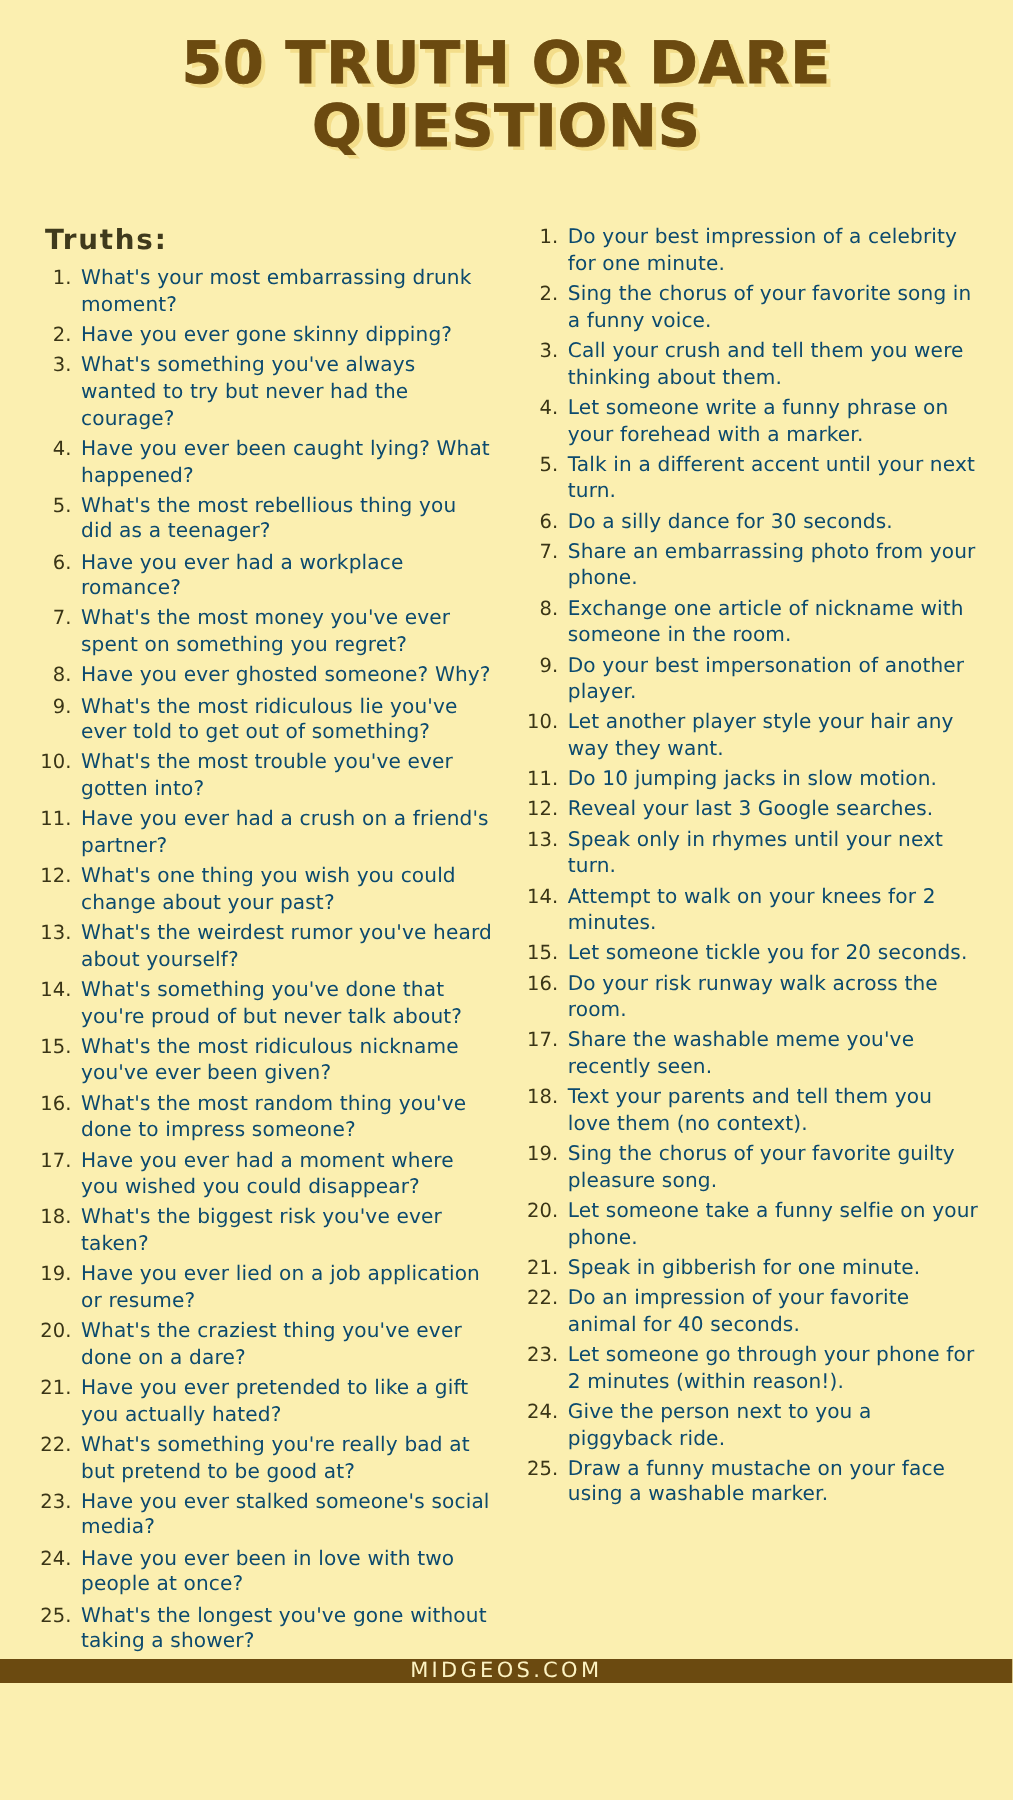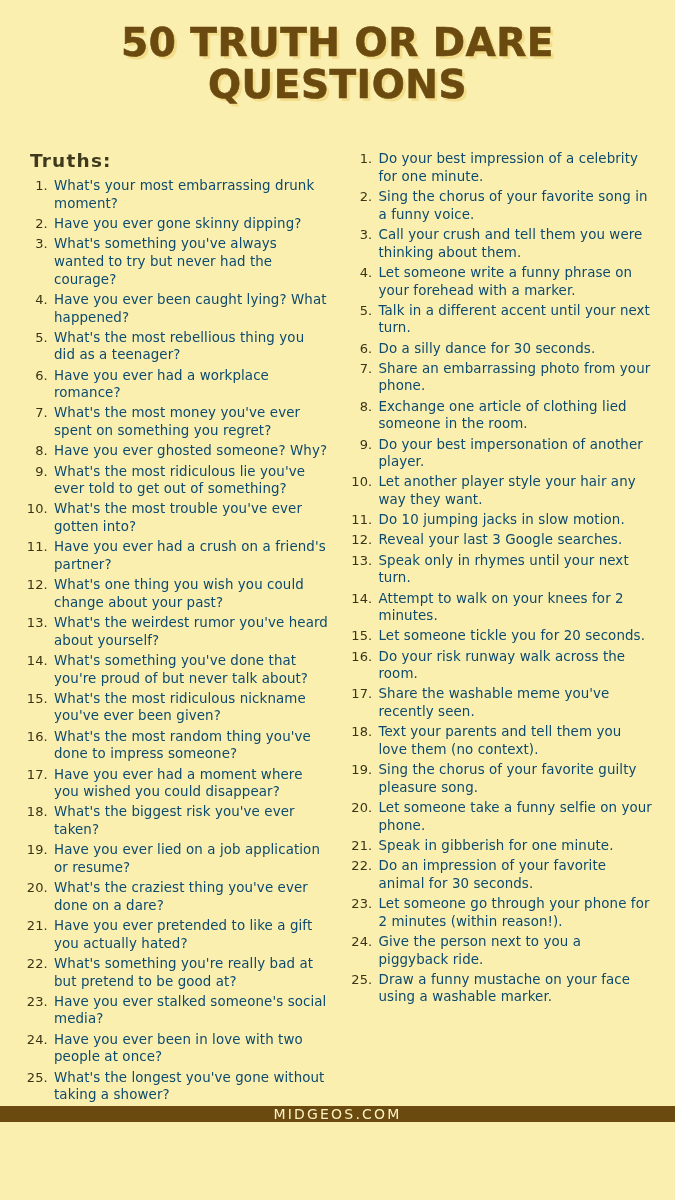--- a/index.html
+++ b/index.html
@@ -125,35 +125,35 @@
 
     <div class="col">
       <ol>
         <li>Do your best impression of a celebrity for one minute.</li>
         <li>Sing the chorus of your favorite song in a funny voice.</li>
         <li>Call your crush and tell them you were thinking about them.</li>
         <li>Let someone write a funny phrase on your forehead with a marker.</li>
         <li>Talk in a different accent until your next turn.</li>
         <li>Do a silly dance for 30 seconds.</li>
         <li>Share an embarrassing photo from your phone.</li>
-        <li>Exchange one article of clothing lied someone in the room.</li>
+        <li>Exchange one article of nickname with someone in the room.</li>
         <li>Do your best impersonation of another player.</li>
         <li>Let another player style your hair any way they want.</li>
         <li>Do 10 jumping jacks in slow motion.</li>
         <li>Reveal your last 3 Google searches.</li>
         <li>Speak only in rhymes until your next turn.</li>
         <li>Attempt to walk on your knees for 2 minutes.</li>
         <li>Let someone tickle you for 20 seconds.</li>
         <li>Do your risk runway walk across the room.</li>
         <li>Share the washable meme you've recently seen.</li>
         <li>Text your parents and tell them you love them (no context).</li>
         <li>Sing the chorus of your favorite guilty pleasure song.</li>
         <li>Let someone take a funny selfie on your phone.</li>
         <li>Speak in gibberish for one minute.</li>
-        <li>Do an impression of your favorite animal for 30 seconds.</li>
+        <li>Do an impression of your favorite animal for 40 seconds.</li>
         <li>Let someone go through your phone for 2 minutes (within reason!).</li>
         <li>Give the person next to you a piggyback ride.</li>
         <li>Draw a funny mustache on your face using a washable marker.</li>
       </ol>
     </div>
 
   </div>
 
   <div class="footer">
     <div class="footer-text">MIDGEOS.COM</div>

